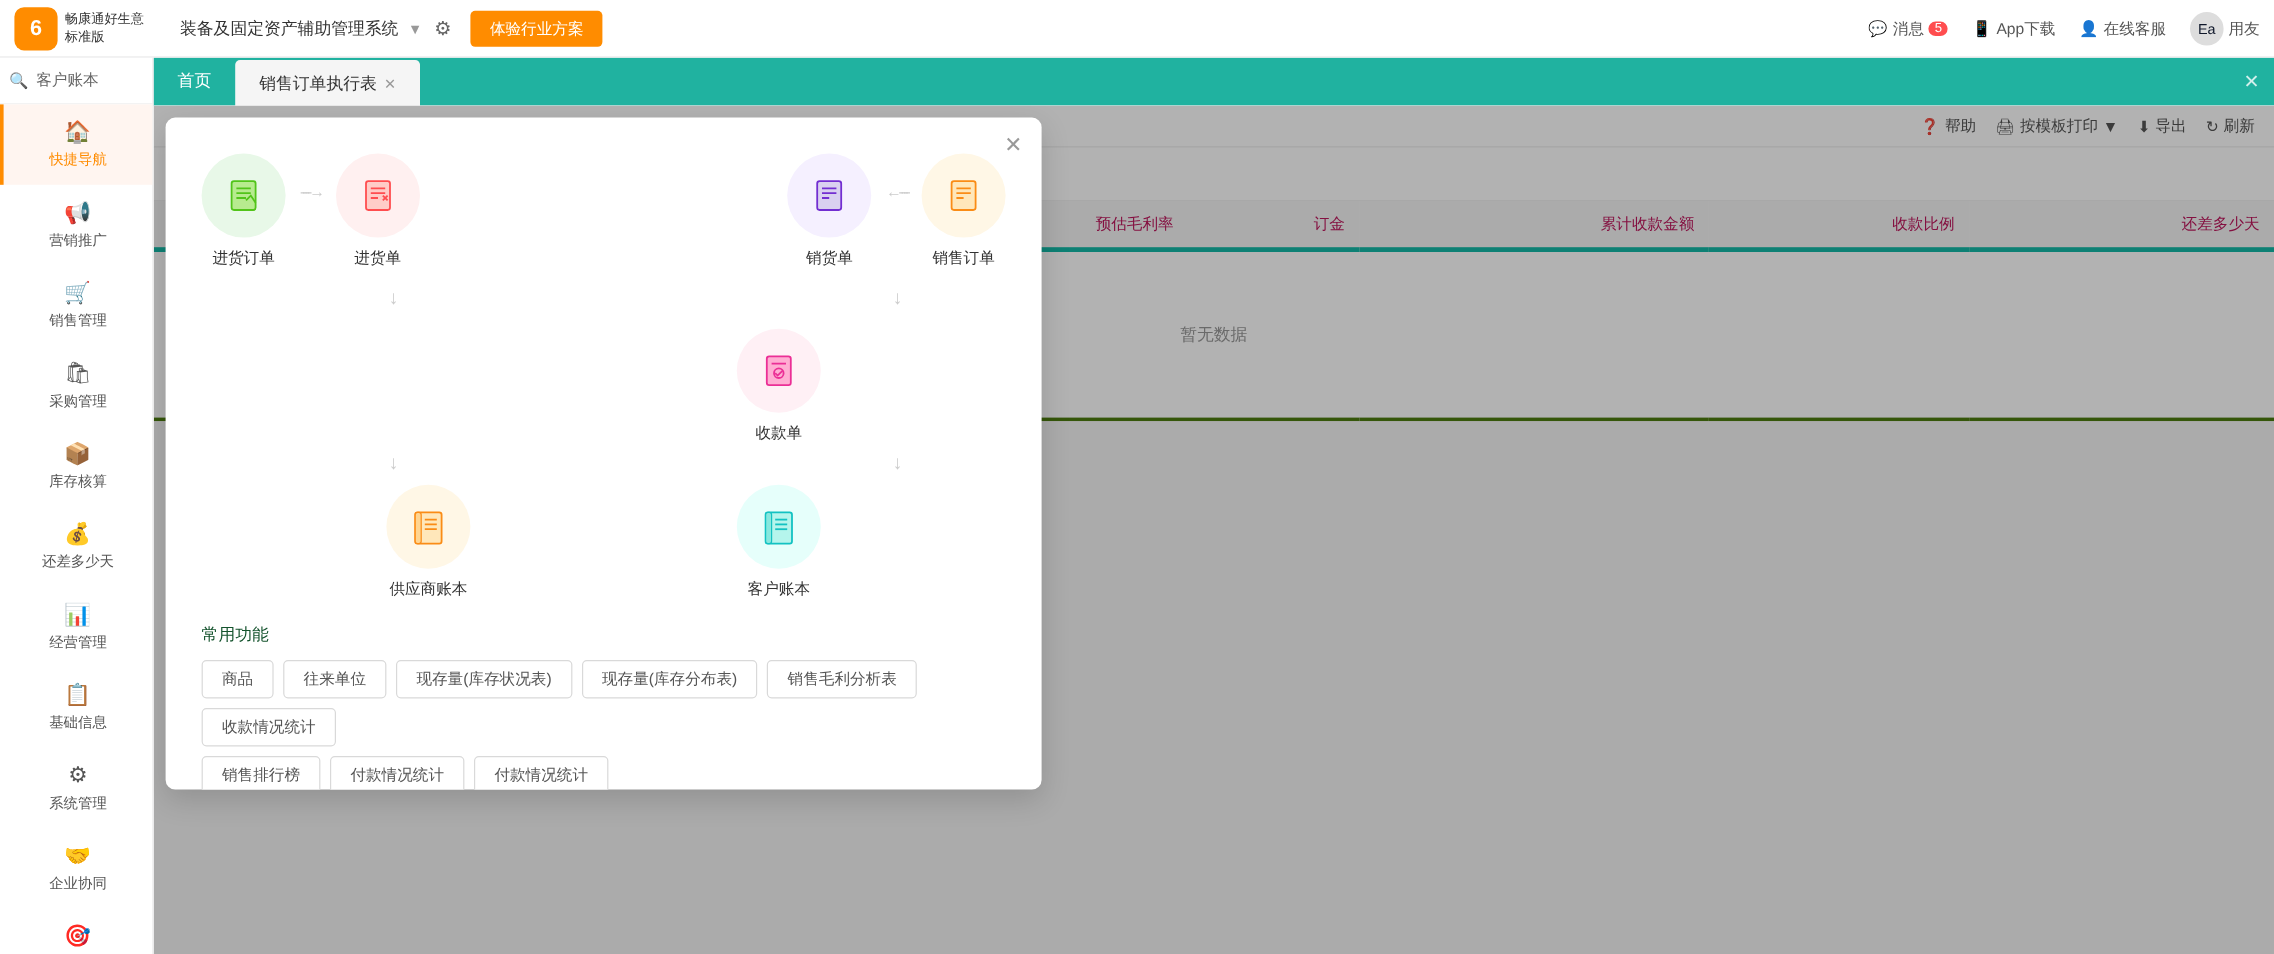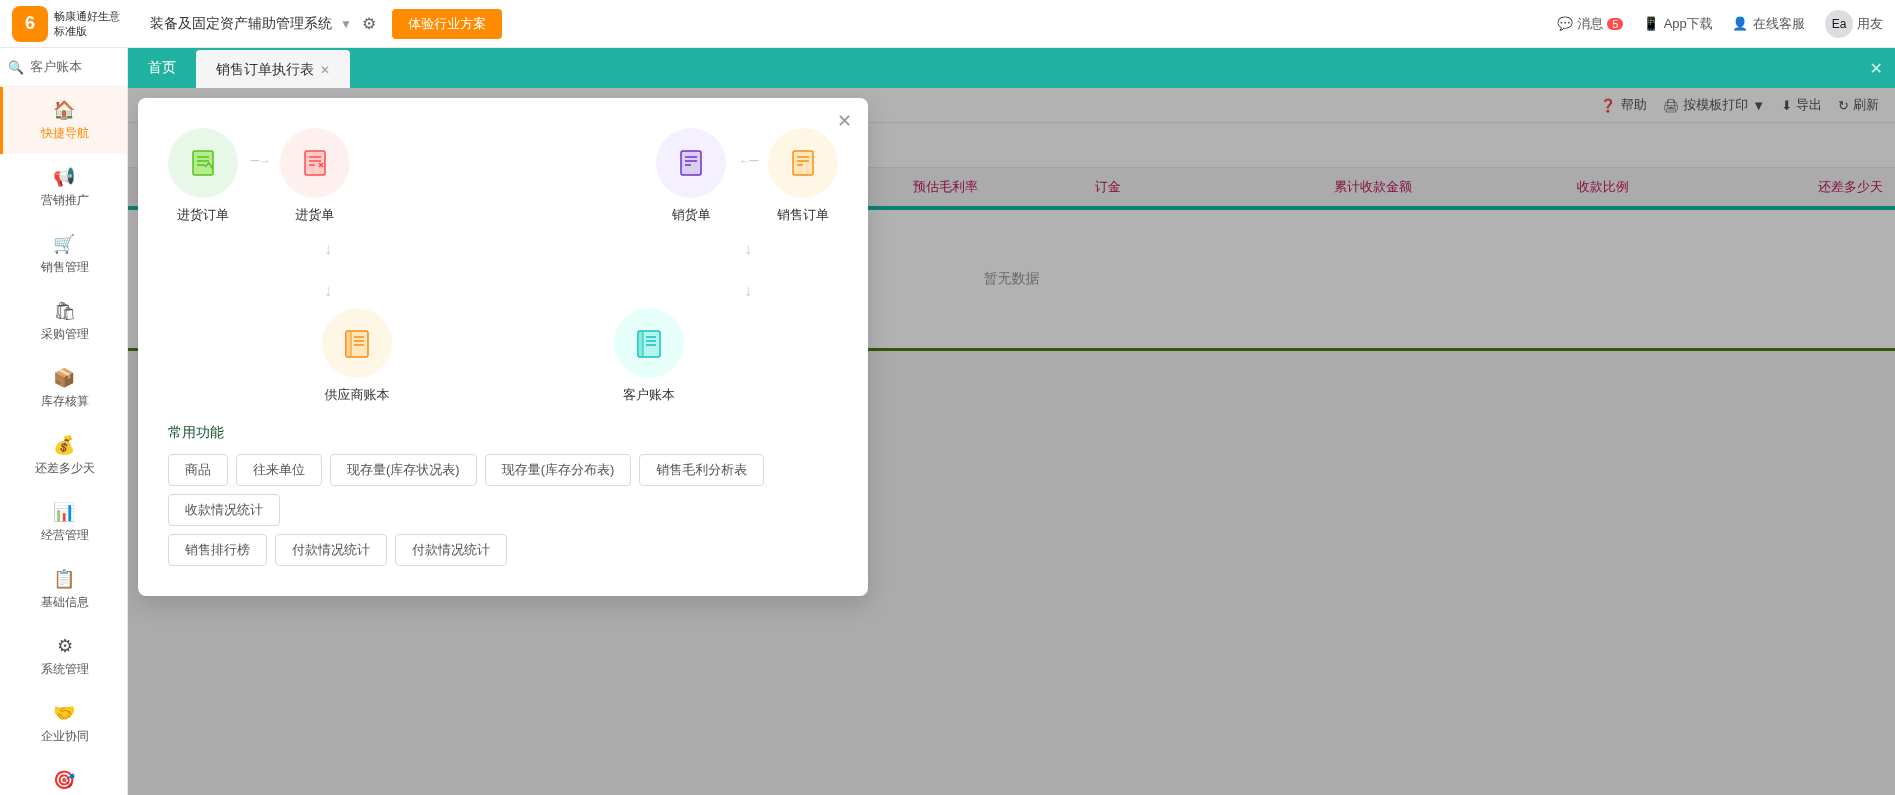--- a/index.html
+++ b/index.html
@@ -333,20 +333,33 @@
               <div style="display:flex; flex-direction:column; align-items:center; margin-right:86px;">
                 <span style="color:#ccc; font-size:16px;">↓</span>
               </div>
             </div>
 
             <div style="display:flex; align-items:flex-start; margin-bottom:8px;">
 
 
               <div style="flex:1;"></div>
 
+              <div style="margin-right:154px;">
+                <div style="display:flex; flex-direction:column; align-items:center; gap:8px;">
+                  <div class="flow-circle pink">
+                    <svg width="32" height="32" viewBox="0 0 32 32" fill="none">
+                        <rect x="6" y="4" width="20" height="24" rx="2" fill="#ffadd2" stroke="#eb2f96" stroke-width="1.5"></rect>
+                        <line x1="10" y1="10" x2="22" y2="10" stroke="#eb2f96" stroke-width="1.5"></line>
+                        <circle cx="16" cy="18" r="4" fill="none" stroke="#eb2f96" stroke-width="1.5"></circle>
+                        <path d="M13 18 L15 20 L19 16" stroke="#eb2f96" stroke-width="1.5" fill="none"></path>
+                      </svg>
+                  </div>
+                  <span class="flow-label">收款单</span>
+                </div>
+              </div>
             </div>
 
             <div style="display:flex; margin-left:70px; margin-bottom:8px;">
               <div style="display:flex; flex-direction:column; align-items:center; margin-left:86px;">
                 <span style="color:#ccc; font-size:16px;">↓</span>
               </div>
               <div style="flex:1;"></div>
               <div style="display:flex; flex-direction:column; align-items:center; margin-right:86px;">
                 <span style="color:#ccc; font-size:16px;">↓</span>
               </div>

